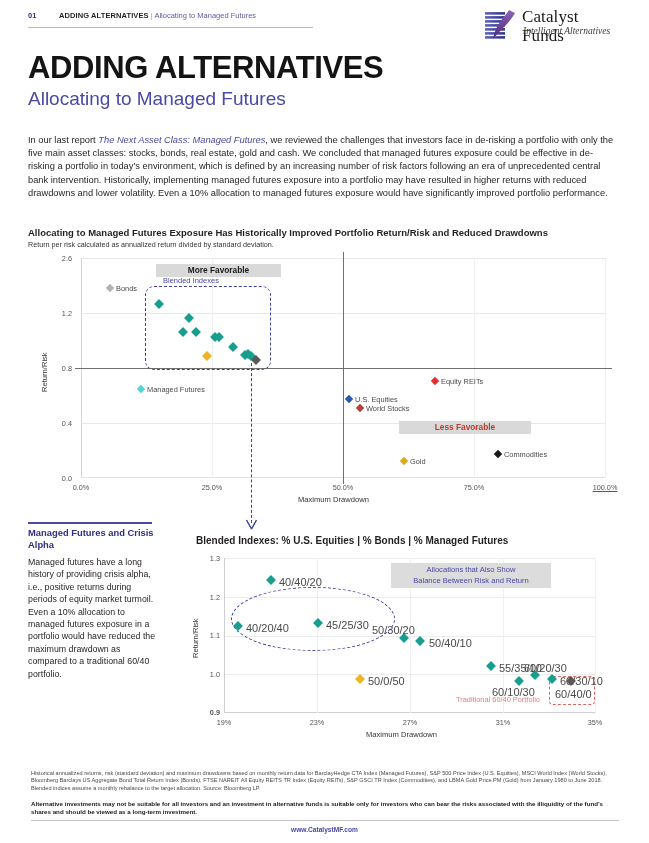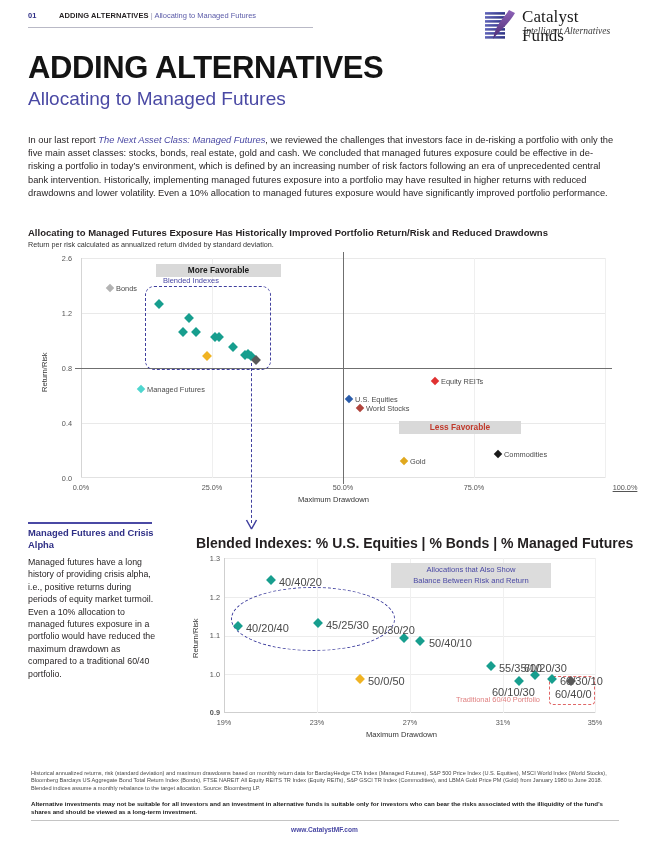--- a/index.html
+++ b/index.html
@@ -67,21 +67,21 @@
   .ptlabel{position:absolute;font-size:7.4px;color:#4a4a4a;white-space:nowrap;}
   .blendlbl{position:absolute;font-size:7.5px;color:#4a49a4;white-space:nowrap;}
 
   
   .side{position:absolute;left:28px;top:527px;width:128px;}
   .side .rule{position:absolute;left:0;top:-5px;width:124px;height:1.5px;background:#4a49a4;}
   .side h3{margin:0;font-size:9.4px;font-weight:bold;color:#2f2f86;line-height:12px;}
   .side p{margin:5px 0 0 0;font-size:8.8px;line-height:12.4px;color:#231f20;}
 
   
-  .c2-title{position:absolute;left:196px;top:535px;font-size:14px;font-weight:bold;color:#231f20;}
+  .c2-title{position:absolute;left:196px;top:535px;font-size:10px;font-weight:bold;color:#231f20;}
   .chart2{position:absolute;left:188px;top:548px;width:440px;height:210px;}
   .c2-plot{position:absolute;left:36px;top:10px;width:372px;height:155px;}
   .c2-plot .gl{position:absolute;left:0;width:100%;height:1px;background:#ececec;}
   .c2-plot .vl{position:absolute;top:0;width:1px;height:100%;background:#f0f0f0;}
   .c2-plot .axisline{position:absolute;left:0;top:0;width:1px;height:100%;background:#cfcfcf;}
   .c2-plot .baseline{position:absolute;left:0;bottom:0;width:100%;height:1px;background:#cfcfcf;}
   .c2lbl{position:absolute;font-size:11px;color:#4a4a4a;white-space:nowrap;}
   .ellipse{position:absolute;border:1.6px dashed #3f3f9e;border-radius:50%;}
   .redbox{position:absolute;border:1.3px dashed #e06666;border-radius:4px;}
   .redlbl{position:absolute;font-size:7.4px;color:#e08080;white-space:nowrap;}
@@ -161,21 +161,21 @@
       <div class="baseline"></div>
       <div class="vl" style="left:131px;"></div>
       <div class="vl" style="left:262px;"></div>
       <div class="vl" style="left:393px;"></div>
       <div class="vl" style="left:524px;"></div>
 
       <div class="quad-h" style="top:110px;"></div>
       <div class="quad-v" style="left:262px;"></div>
 
       <div class="banner more" style="left:75px;top:6px;width:125px;">More Favorable</div>
-      <div class="banner less" style="left:318px;top:163px;width:122px;">Less Favorable</div>
+      <div class="banner less" style="left:318px;top:163px;width:132px;">Less Favorable</div>
 
       <div class="dashbox" style="left:64px;top:28px;width:124px;height:82px;"></div>
       <div class="blendlbl" style="left:82px;top:18px;">Blended Indexes</div>
 
       <div class="dia sm" style="left:29px;top:30px;background:#b3b3b3;"></div>
       <div class="ptlabel" style="left:35px;top:26px;">Bonds</div>
 
       <div class="dia sm" style="left:60px;top:131px;background:#4fd6cf;"></div>
       <div class="ptlabel" style="left:66px;top:127px;">Managed Futures</div>
 
@@ -205,21 +205,21 @@
       <div class="dia" style="left:167px;top:96px;background:#179e8e;"></div>
       <div class="dia" style="left:170px;top:98px;background:#179e8e;"></div>
       <div class="dia" style="left:126px;top:98px;background:#f0b323;"></div>
       <div class="dia" style="left:175px;top:102px;background:#595959;"></div>
     </div>
 
     <div class="xtick" style="left:31px;top:231px;">0.0%</div>
     <div class="xtick" style="left:162px;top:231px;">25.0%</div>
     <div class="xtick" style="left:293px;top:231px;">50.0%</div>
     <div class="xtick" style="left:424px;top:231px;">75.0%</div>
-    <div class="xtick" style="left:575px;top:231px;text-decoration:underline;">100.0%</div>
+    <div class="xtick" style="left:555px;top:231px;text-decoration:underline;">100.0%</div>
     <div class="axlabel" style="left:270px;top:243px;">Maximum Drawdown</div>
   </div>
 
   <div class="dashline" style="left:251px;top:363px;height:160px;"></div>
   <svg style="position:absolute;left:245px;top:518px;width:13px;height:12px;">
     <path d="M6.5 11 L1.5 2 M6.5 11 L11.5 2" stroke="#3f3f9e" stroke-width="1.5" fill="none"></path>
   </svg>
 
   <div class="side">
     <div class="rule"></div>

